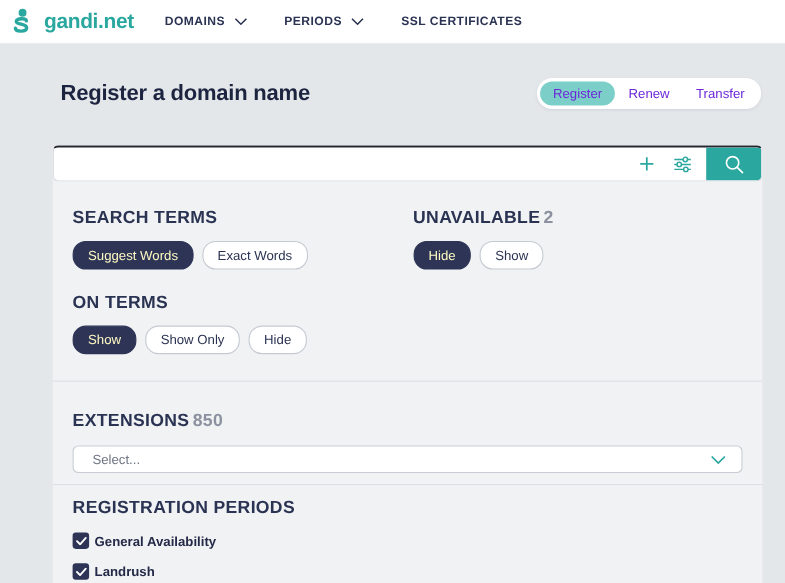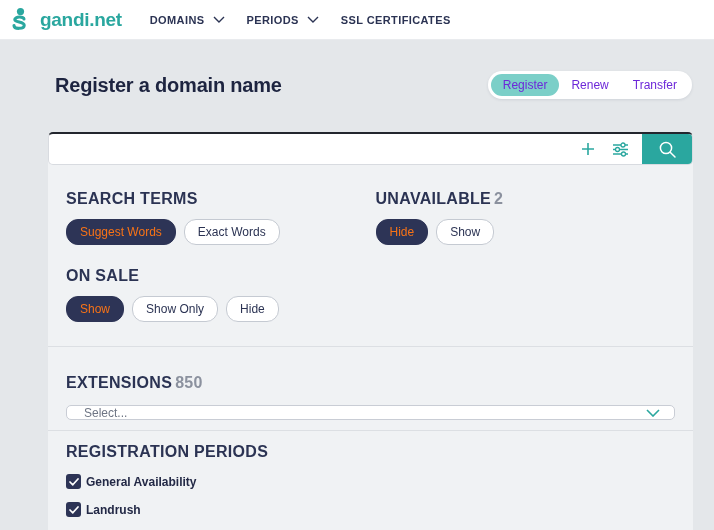--- a/index.html
+++ b/index.html
@@ -25,21 +25,21 @@
     gap: 10px;
     cursor: pointer;
     margin-right: 28px;
   }
   .logo-text {
     color: #2aa79f;
     font-size: 19px;
     font-weight: 600;
     letter-spacing: -0.3px;
   }
-  .nav-items { display: flex; align-items: center; gap: 22px; }
+  .nav-items { display: flex; align-items: center; gap: 34px; }
   .nav-item {
     display: flex;
     align-items: center;
     gap: 8px;
     font-size: 11px;
     font-weight: 700;
     letter-spacing: 0.4px;
     color: #2b3353;
     cursor: pointer;
   }
@@ -151,32 +151,32 @@
     border-radius: 12px;
     border: 1px solid #c5cad2;
     background: #ffffff;
     color: #2b3353;
     cursor: pointer;
     white-space: nowrap;
   }
   .pill.dark {
     background: #2d3456;
     border-color: #2d3456;
-    color: #f97316;
+    color: #fef9c3;
   }
 
   .hr {
     height: 1px;
     background: #dcdfe3;
   }
 
   .ext-section { padding: 27px 18px 10px 18px; }
   .select {
     margin-top: 13px;
-    height: 15px;
+    height: 25px;
     background: #ffffff;
     border: 1px solid #c9cdd5;
     border-radius: 5px;
     display: flex;
     align-items: center;
     justify-content: space-between;
     padding: 0 14px 0 17px;
     cursor: pointer;
   }
   .select-placeholder { font-size: 12px; color: #6e7584; }
@@ -299,21 +299,21 @@
         <div class="flabel">
           <span>UNAVAILABLE</span><span class="count">2</span>
         </div>
         <div class="pills">
           <button class="pill dark">Hide</button>
           <button class="pill">Show</button>
         </div>
       </div>
       <div class="fgroup" style="margin-bottom:24px">
         <div class="flabel">
-          <span>ON SALE</span>
+          <span>ON TERMS</span>
         </div>
         <div class="pills">
           <button class="pill dark">Show</button>
           <button class="pill">Show Only</button>
           <button class="pill">Hide</button>
         </div>
       </div>
     </div>
 
     <div class="hr"></div>

